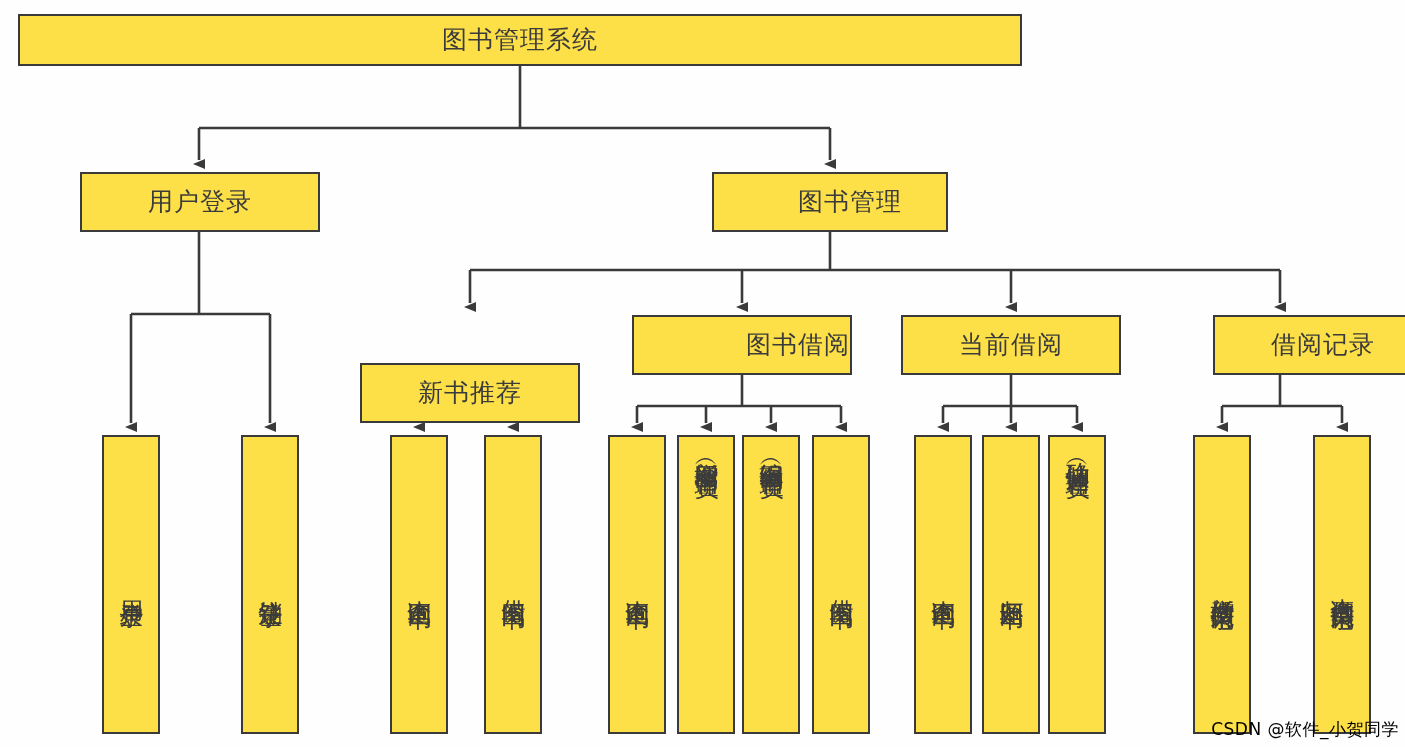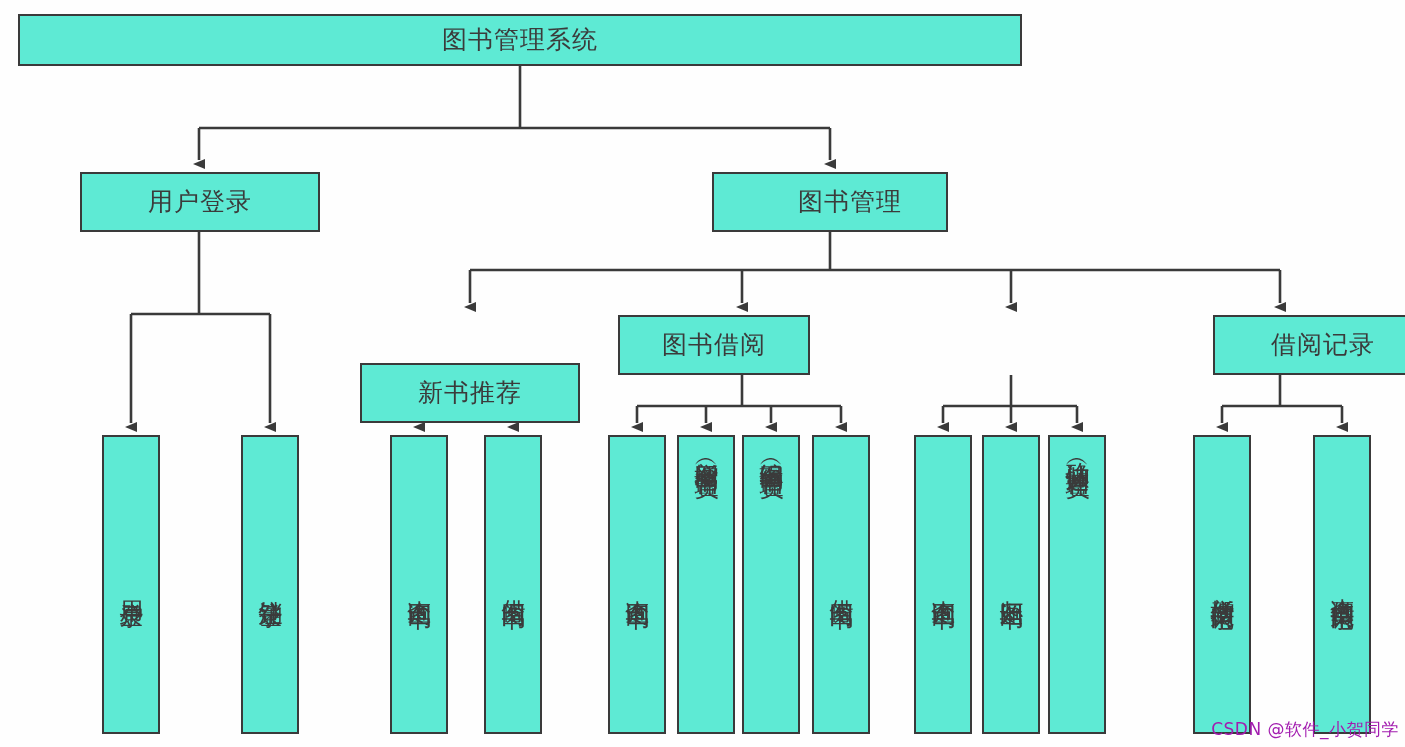--- a/index.html
+++ b/index.html
@@ -18,21 +18,21 @@
   }
   svg.wires {
     position: absolute;
     left: 0; top: 0;
     width: 1405px; height: 747px;
     pointer-events: none;
   }
   .node {
     position: absolute;
     box-sizing: border-box;
-    background: #5eead4;
+    background: #fde047;
     border: 2.5px solid #3a3a3a;
     display: flex;
     align-items: center;
     justify-content: center;
     color: #3b3b3b;
   }
   .node.horiz {
     font-size: 25px;
     letter-spacing: 1px;
     line-height: 1.1;
@@ -53,21 +53,21 @@
     line-height: 1.12;
     letter-spacing: 2px;
     color: #3b3b3b;
     white-space: nowrap;
   }
   .watermark {
     position: absolute;
     right: 6px;
     bottom: 6px;
     font-size: 17px;
-    color: #a21caf;
+    color: #000000;
     letter-spacing: 0.5px;
     white-space: nowrap;
   }
 </style>
 </head>
 <body>
 
 <div id="canvas">
 
   <svg class="wires" viewBox="0 0 1405 747">
@@ -129,22 +129,25 @@
   <div class="node horiz" style="left:80px; top:172px; width:240px; height:60px;">
     <span>用户登录</span>
   </div>
   <div class="node horiz" style="left:712px; top:172px; width:236px; height:60px;padding-left:40px;">
     <span>图书管理</span>
   </div>
 
   <div class="node horiz" style="left:360px; top:315px; width:220px; height:60px;margin-top:48px;">
     <span>新书推荐</span>
   </div>
-  <div class="node horiz" style="left:618px; top:315px; width:192px; height:60px;">
+  <div class="node horiz" style="left:632px; top:315px; width:220px; height:60px;justify-content:flex-end;">
     <span>图书借阅</span>
+  </div>
+  <div class="node horiz" style="left:901px; top:315px; width:220px; height:60px;">
+    <span>当前借阅</span>
   </div>
   <div class="node horiz" style="left:1170px; top:315px; width:220px; height:60px;margin-left:43px;">
     <span>借阅记录</span>
   </div>
 
   <div class="node vert centered" style="left:102px; top:435px; width:58px; height:299px;">
     <span class="vlabel">用户登录</span>
   </div>
   <div class="node vert centered" style="left:241px; top:435px; width:58px; height:299px;">
     <span class="vlabel">注销登录</span>

